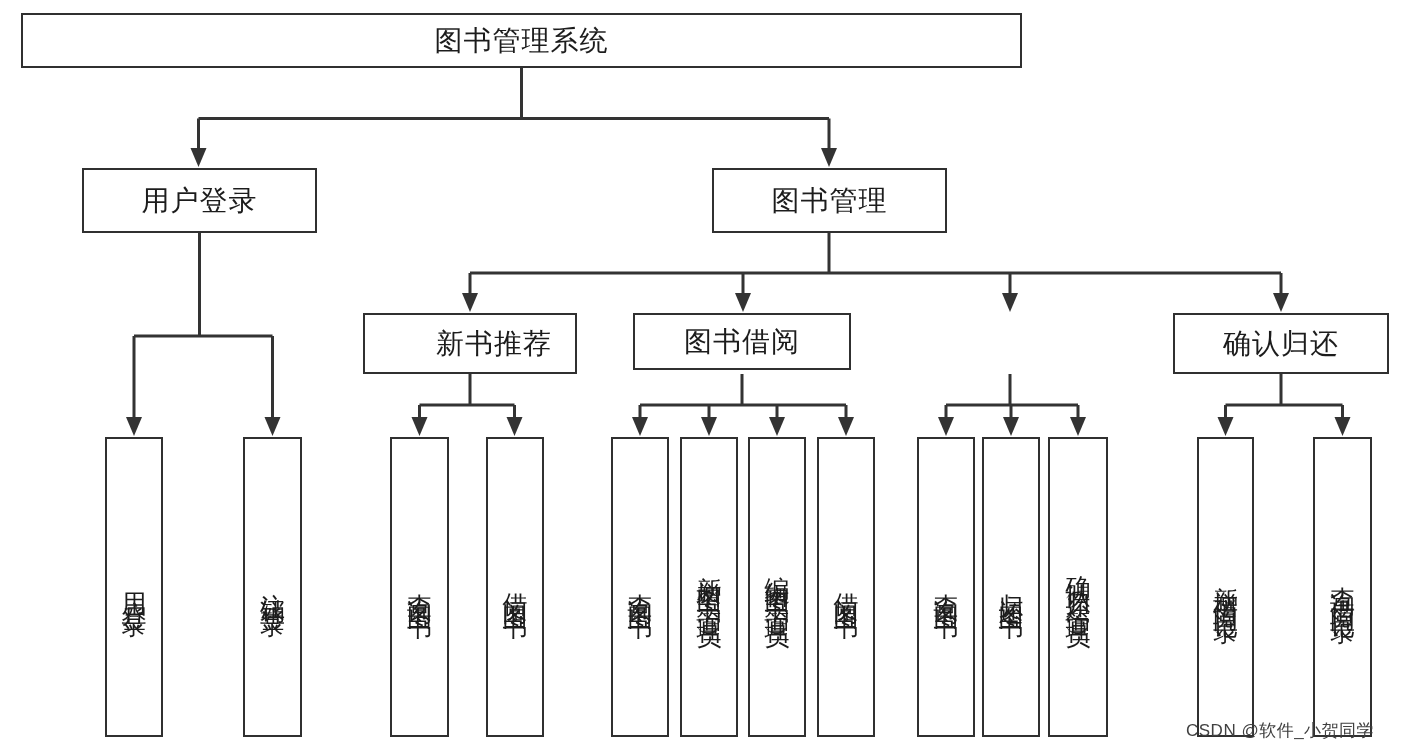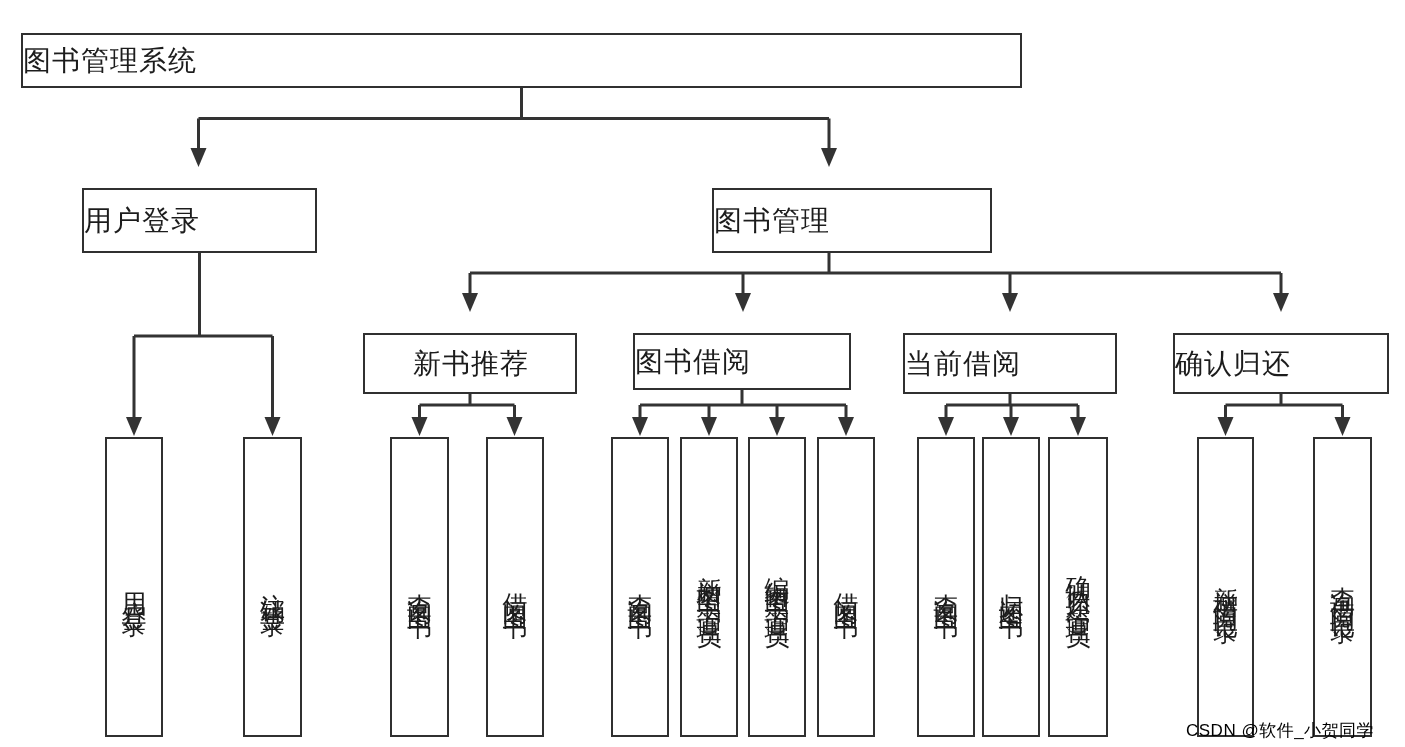--- a/index.html
+++ b/index.html
@@ -9,21 +9,21 @@
     background:#ffffff;
     font-family:"Liberation Sans", sans-serif;
     overflow:hidden;
   }
   .connectors { position:absolute; left:0; top:0; z-index:1; }
   .hbox {
     position:absolute; z-index:2;
     box-sizing:border-box;
     background:#ffffff;
     border:2.5px solid #303030;
-    display:flex; align-items:center; justify-content:flex-start;margin-top:20px;
+    display:flex; align-items:center; justify-content:center;
   }
   .hlabel {
     font-size:28px; color:#1c1c1c; letter-spacing:1px;
     white-space:nowrap;
   }
   .vbox {
     position:absolute; z-index:2;
     top:437px; height:300px; width:58px;
     box-sizing:border-box;
     background:#ffffff;
@@ -33,21 +33,21 @@
   .vlabel {
     writing-mode:vertical-rl;
     text-orientation:mixed;
     font-size:25px; color:#1c1c1c;
     letter-spacing:7px; line-height:1;
     white-space:nowrap;
   }
   .watermark {
     position:absolute; z-index:5;
     left:1186px; top:719px;
-    font-size:17px; color:#000000;
+    font-size:17px; color:#404040;
     letter-spacing:0.5px; white-space:nowrap;
   }
 </style>
 </head>
 <body>
 
 <div class="canvas">
 
   <svg class="connectors" width="1405" height="747" viewBox="0 0 1405 747" xmlns="http://www.w3.org/2000/svg">
     <g stroke="#333333" stroke-width="3" fill="none">
@@ -89,32 +89,29 @@
     </g>
   </svg>
 
   <div class="hbox" style="left:21px; top:13px; width:1001px; height:55px;">
     <span class="hlabel">图书管理系统</span>
   </div>
 
   <div class="hbox" style="left:82px; top:168px; width:235px; height:65px;">
     <span class="hlabel">用户登录</span>
   </div>
-  <div class="hbox" style="left:712px; top:168px; width:280px; height:65px;">
+  <div class="hbox" style="left:712px; top:168px; width:235px; height:65px;">
     <span class="hlabel">图书管理</span>
   </div>
 
   <div class="hbox" style="left:363px; top:313px; width:214px; height:61px;padding-left:48px;">
     <span class="hlabel">新书推荐</span>
   </div>
   <div class="hbox" style="left:633px; top:313px; width:218px; height:57px;">
     <span class="hlabel">图书借阅</span>
-  </div>
-  <div class="hbox" style="left:903px; top:313px; width:214px; height:61px;">
-    <span class="hlabel">当前借阅</span>
   </div>
   <div class="hbox" style="left:1173px; top:313px; width:216px; height:61px;">
     <span class="hlabel">确认归还</span>
   </div>
 
   <div class="vbox" style="left:105px;">
     <span class="vlabel">用户登录</span>
   </div>
   <div class="vbox" style="left:243px; width:59px;">
     <span class="vlabel">注销登录</span>

